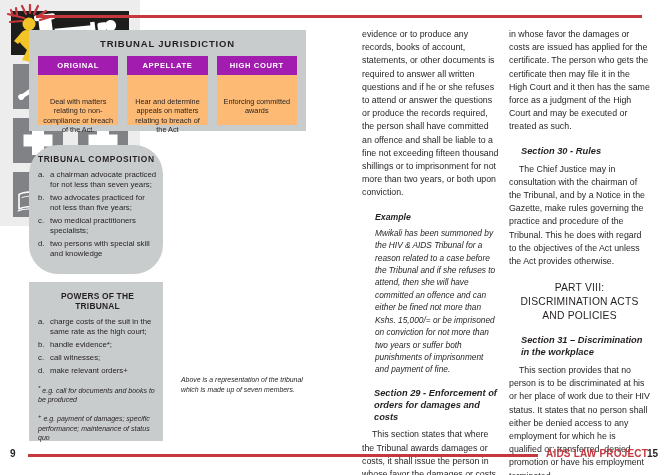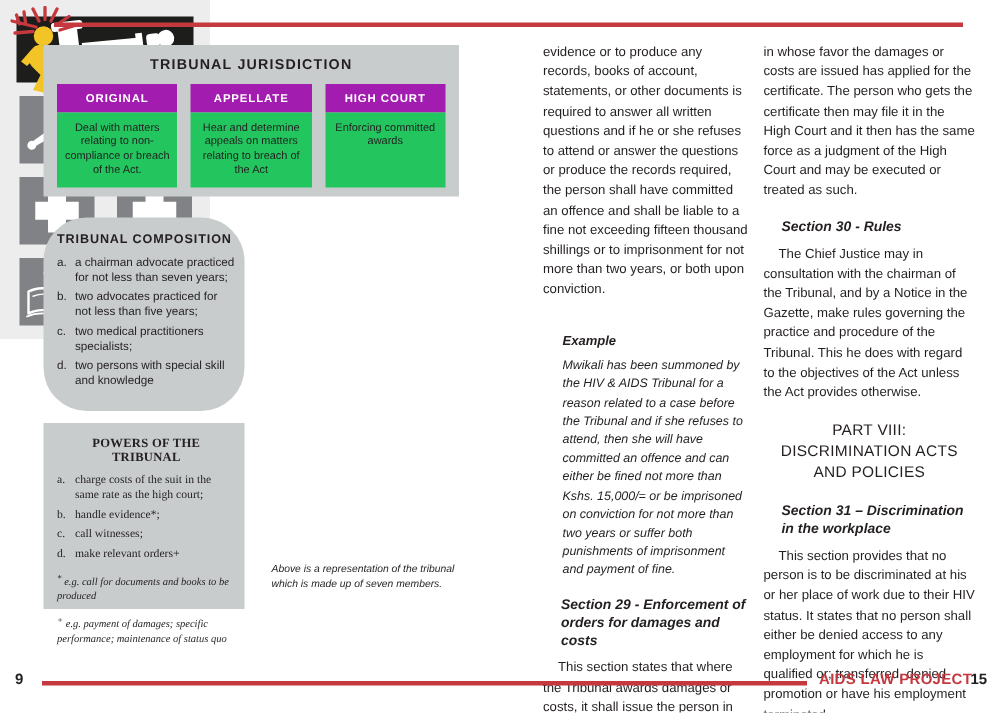--- a/index.html
+++ b/index.html
@@ -28,26 +28,26 @@
     text-align:center; font-weight:bold; font-size:9.5px;
     letter-spacing:0.8px; padding-top:8px;
   }
   .cards { display:flex; justify-content:space-between; padding:7px 9px 0 9px; gap:9px; }
   .card { flex:1; display:flex; flex-direction:column; }
   .card-header {
     background:#a21caf; color:#ffffff; font-weight:bold;
     font-size:7.6px; letter-spacing:0.6px; text-align:center; padding:5px 0;
   }
   .card-body {
-    background:#22c55e; font-size:7.3px; line-height:1.3; text-align:center;
-    padding:5px 4px; height:50px;
+    background:#fdba74; font-size:7.3px; line-height:1.3; text-align:center;
+    padding:22px 4px; height:50px;
   }
 
   #composition-panel { left:29px; top:145px; width:134px; height:129px; padding:9px 6px 0 9px;border-radius:29px; }
-  #powers-panel { left:29px; top:282px; width:134px; height:124px; padding:9px 6px 0 9px;font-family:Liberation Serif, serif; }
+  #powers-panel { left:29px; top:282px; width:134px; height:159px; padding:9px 6px 0 9px; }
   .side-title { font-weight:bold; font-size:8.4px; letter-spacing:0.6px; margin-bottom:6px; }
   #powers-panel .side-title { text-align:center; letter-spacing:0.2px; }
   .lettered-list { list-style:none; font-size:7.8px; line-height:1.28; }
   .lettered-list li { display:flex; margin-bottom:3px; }
   .lettered-list .marker { width:12px; flex:none; }
   .footnote { font-style:italic; font-size:7px; line-height:1.3; margin-top:9px; }
   .footnote sup { font-size:6px; }
 
   
   #icons-panel { left:171px; top:142px; width:140px; height:226px; background:#ededee; padding:11px 10px 0 10px; }
@@ -66,21 +66,21 @@
   
   .text-col { position:absolute; top:28px; font-size:8.8px; line-height:13.2px; }
   #col-middle { left:362px; width:137px; }
   #col-right  { left:509px; width:141px; }
   .para { margin:0; }
   .para.indent { text-indent:10px; }
   .section-heading {
     font-weight:bold; font-style:italic; font-size:9.3px; line-height:1.28;
     margin:12px 0 5px 12px;
   }
-  .example-block { margin:21px 0 0 13px; }
+  .example-block { margin:11px 0 0 13px; }
   .example-label { font-style:italic; font-weight:bold; font-size:8.7px; margin-bottom:3px; }
   .example-text { font-style:italic; font-size:8.3px; line-height:12.4px; }
   .part-heading {
     font-weight:normal; font-size:10.3px; line-height:14px; text-align:center;
     white-space:pre-line; margin:13px 0 2px 0; letter-spacing:0.2px;
   }
 
   
   .pagenum { position:absolute; top:448px; font-weight:bold; font-size:10px; }
   #pagenum-left { left:10px; }

